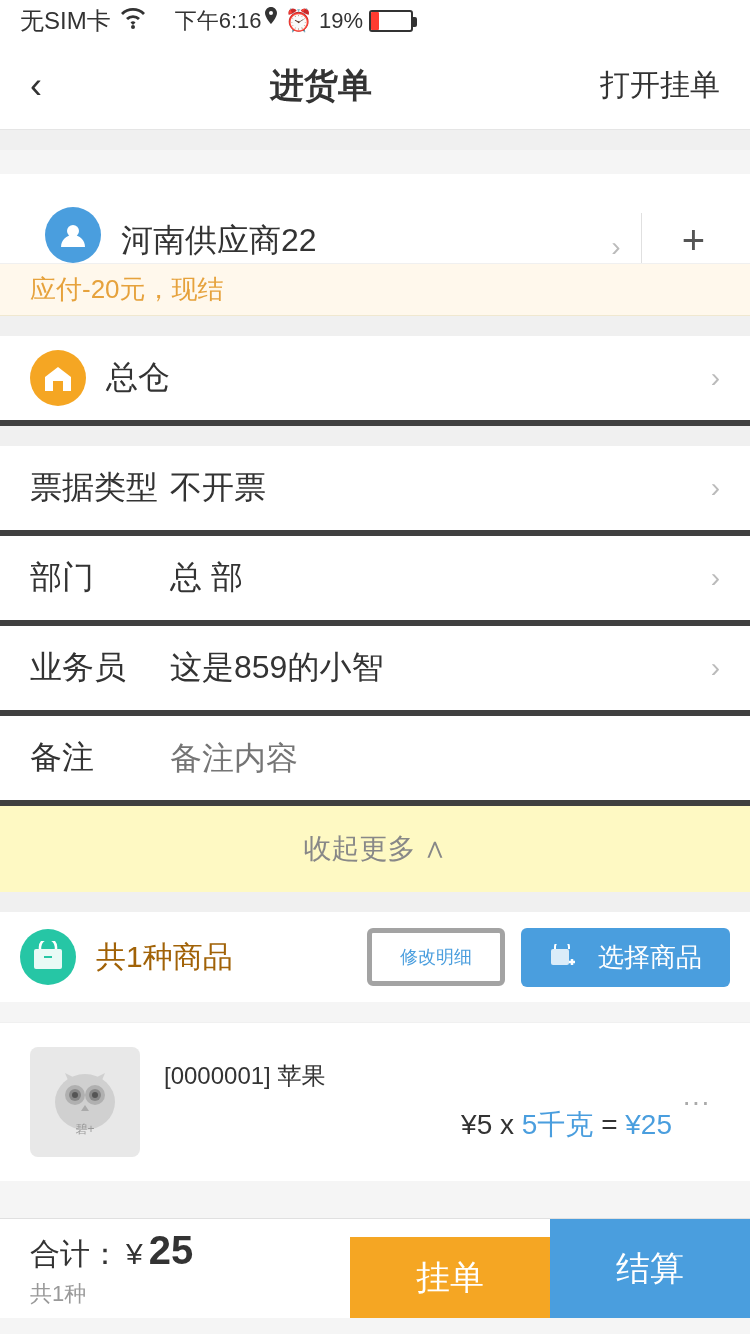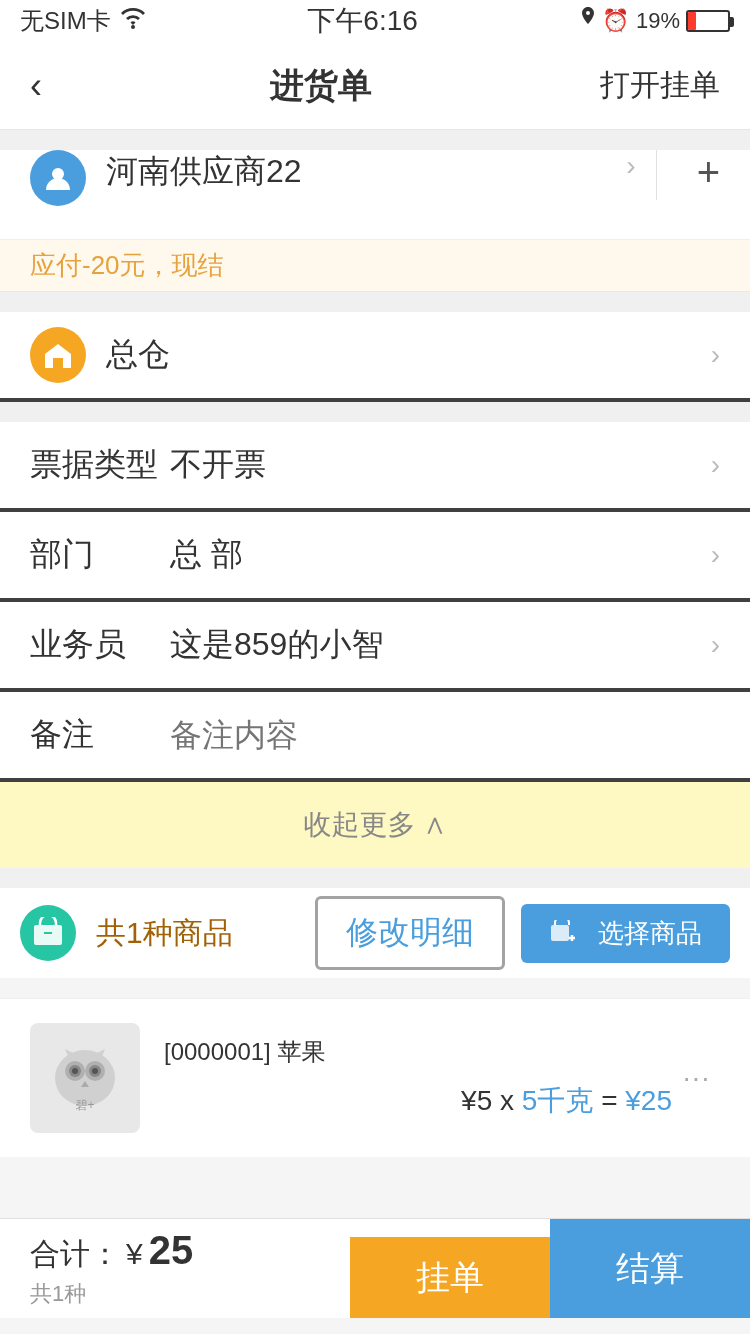--- a/index.html
+++ b/index.html
@@ -12,27 +12,26 @@
       font-size: 30px;
       color: #333;
     }
 
     
     .status-bar {
       height: 42px;
       background: #fff;
       display: flex;
       align-items: center;
-      justify-content: space-between;
       padding: 0 20px;
       font-size: 24px;
       color: #333;
     }
     .status-left { display: flex; align-items: center; gap: 8px; }
-    .status-center { font-size: 28px; font-weight: 500; }
+    .status-center { font-size: 22px; font-weight: 500; margin-left: 28px; }
     .status-right { display: flex; align-items: center; gap: 6px; font-size: 22px; }
     .battery-icon {
       width: 44px; height: 22px; border: 2px solid #333; border-radius: 3px;
       position: relative; display: inline-block;
     }
     .battery-icon::after {
       content: ''; position: absolute; right: -6px; top: 5px;
       width: 4px; height: 10px; background: #333; border-radius: 0 2px 2px 0;
     }
     .battery-fill {
@@ -73,24 +72,25 @@
 
     
     .card {
       background: #fff;
       margin-bottom: 0;
     }
 
     
     .supplier-row {
       display: flex;
-      align-items: flex-start;
-      padding: 0 30px;
+      align-items: flex-end;
+      padding: 0 45px;
       height: 90px;
       border-bottom: 1px solid #f0f0f0;
+      margin-top: 24px;
     }
     .supplier-avatar {
       width: 56px; height: 56px; border-radius: 50%;
       background: #4a9ede;
       display: flex; align-items: center; justify-content: center;
       margin-right: 20px;
       flex-shrink: 0;
     }
     .supplier-avatar svg { width: 32px; height: 32px; }
     .supplier-name {
@@ -113,21 +113,21 @@
       border-bottom: 1px solid #f0e8d0;
     }
 
     
     .list-item {
       background: #fff;
       display: flex;
       align-items: center;
       padding: 0 30px;
       min-height: 90px;
-      border-bottom: 4px solid #404040;
+      border-bottom: 6px solid #404040;
     }
     .list-item-icon {
       width: 56px; height: 56px; border-radius: 50%;
       background: #f5a623;
       display: flex; align-items: center; justify-content: center;
       margin-right: 20px;
       flex-shrink: 0;
     }
     .list-item-label {
       flex: 1;
@@ -174,26 +174,26 @@
       display: flex; align-items: center; justify-content: center;
       margin-right: 20px;
       flex-shrink: 0;
     }
     .products-count {
       flex: 1;
       font-size: 30px;
       color: #a16207;
     }
     .btn-outline {
-      border: 3px solid #a3a3a3;
+      border: 5px solid #a3a3a3;
       color: #4a9ede;
       background: #fff;
       border-radius: 6px;
       padding: 12px 28px;
-      font-size: 32px;
+      font-size: 18px;
       cursor: pointer;
       margin-right: 16px;
     }
     .btn-primary {
       background: #4a9ede;
       color: #fff;
       border: none;
       border-radius: 6px;
       padding: 12px 28px;
       font-size: 26px;

